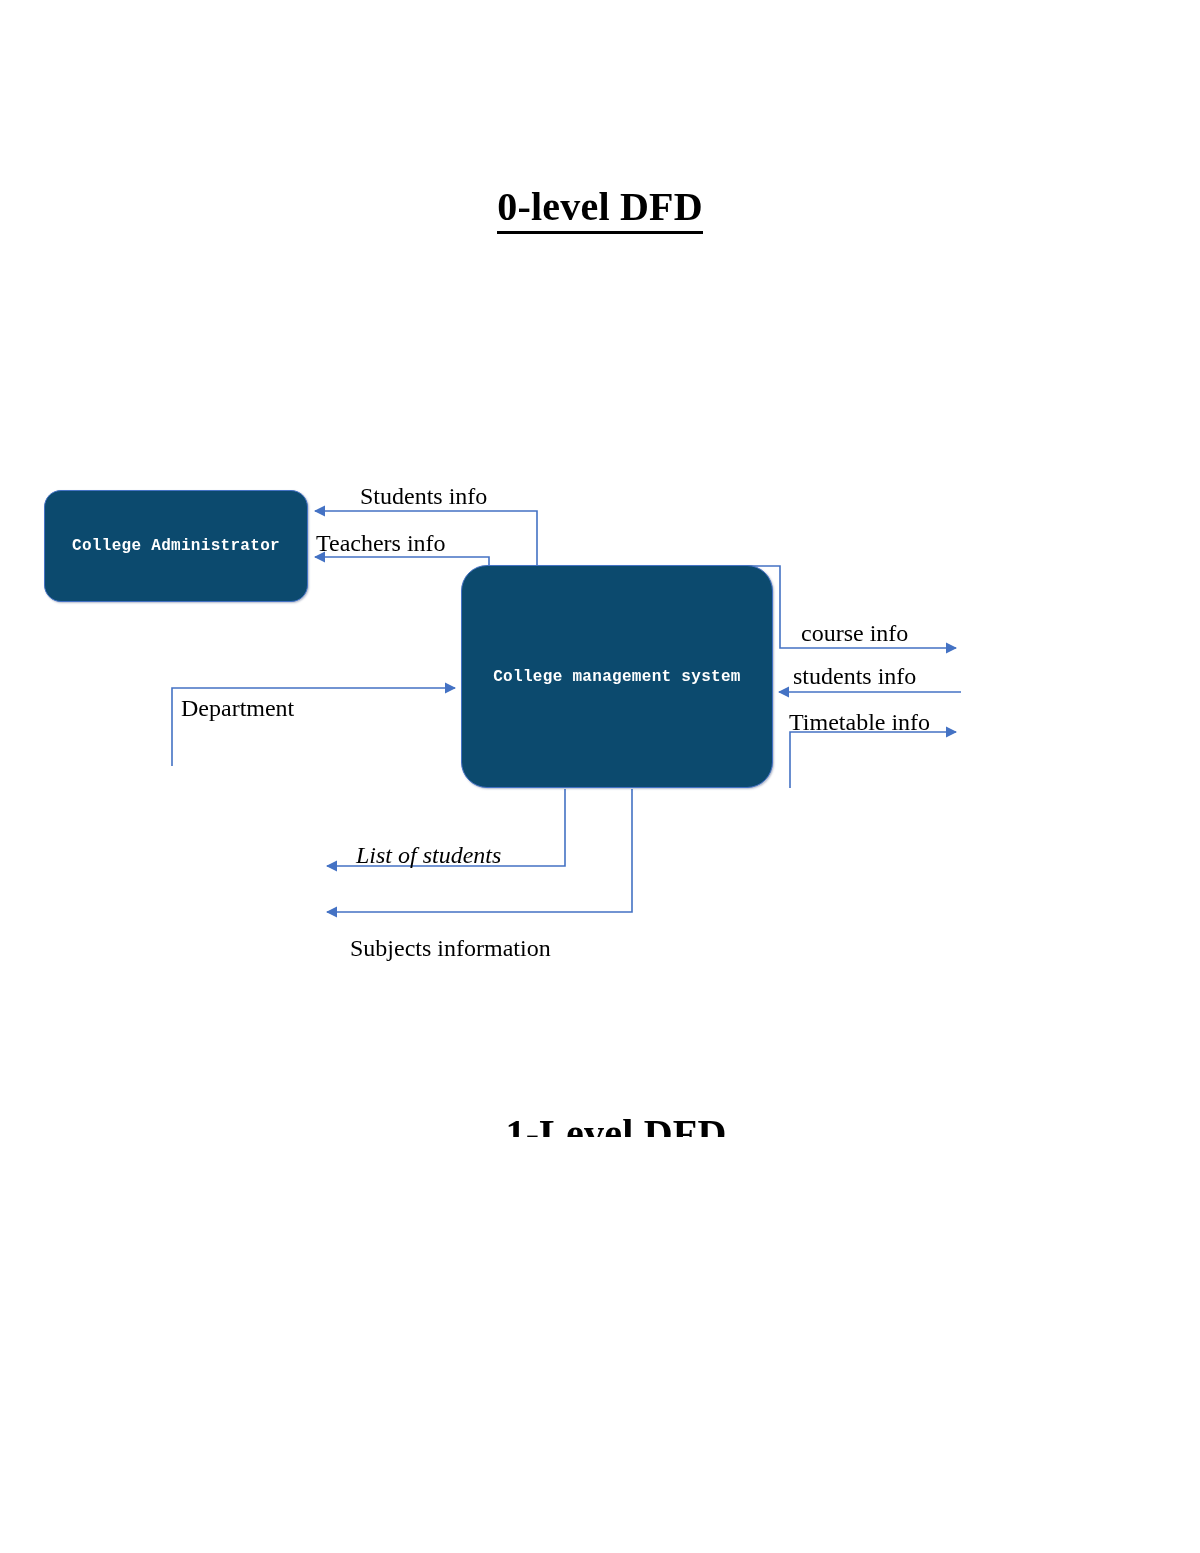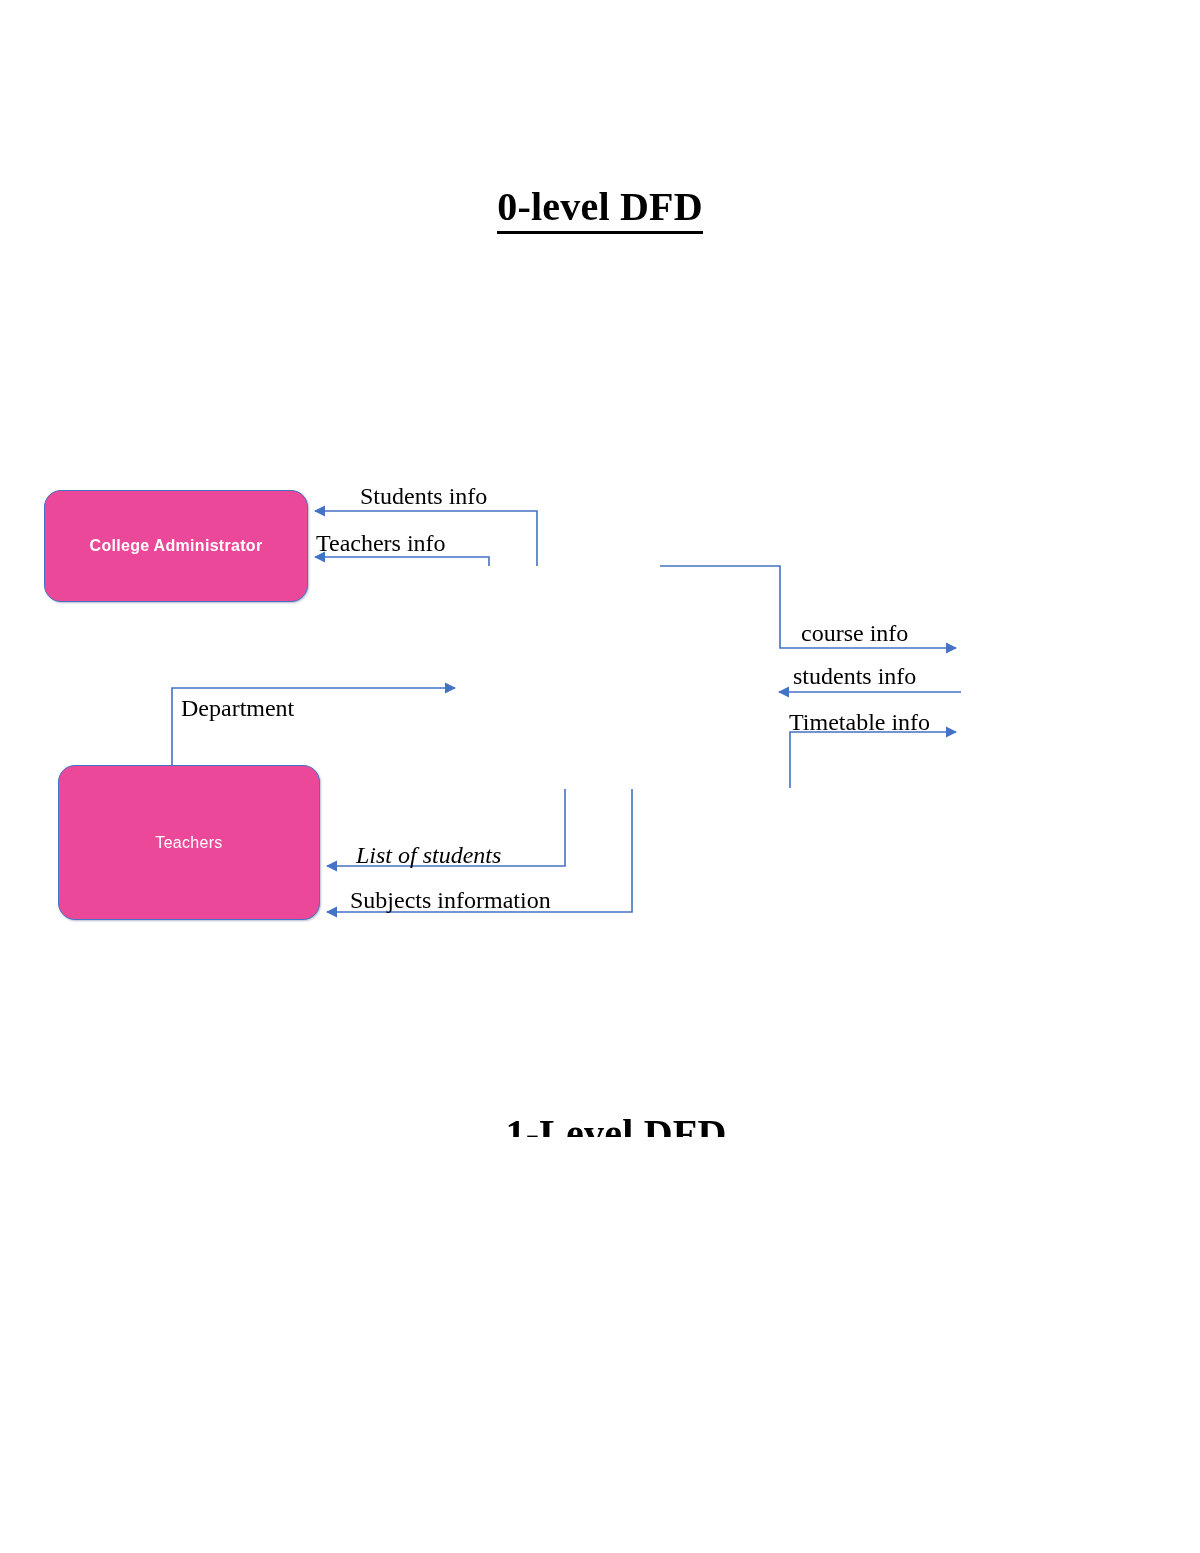--- a/index.html
+++ b/index.html
@@ -54,27 +54,27 @@
     top: 0;
     width: 1200px;
     height: 1553px;
     overflow: visible;
   }
 
   
   .node {
     position: absolute;
     box-sizing: border-box;
-    background: #ec4899;
+    background: #0c4a6e;
     border: 1px solid #4472C4;
     display: flex;
     align-items: center;
     justify-content: center;
     color: #ffffff;
-    font-family: Liberation Sans, sans-serif;
+    font-family: Liberation Mono, monospace;
     font-size: 16px;
     font-weight: 600;
     letter-spacing: 0.3px;
     text-align: center;
     box-shadow: 1px 1px 2px rgba(40, 60, 110, 0.35);
   }
   #node-admin {
     left: 44px;  top: 490px;  width: 264px; height: 112px;
     border-radius: 17px;
   }
@@ -103,21 +103,21 @@
     background: transparent;
     line-height: 1;
   }
   #lbl-students-info   { left: 360px; top: 484px; }
   #lbl-teachers-info   { left: 316px; top: 531px; }
   #lbl-department      { left: 181px; top: 696px; }
   #lbl-course-info     { left: 801px; top: 621px; }
   #lbl-students-info-2 { left: 793px; top: 664px; }
   #lbl-timetable-info  { left: 789px; top: 710px; }
   #lbl-list-students   { left: 356px; top: 843px; font-style: italic; }
-  #lbl-subjects-info   { left: 350px; top: 888px; }
+  #lbl-subjects-info   { left: 350px; top: 936px; }
 </style>
 </head>
 <body>
 
 <div id="page">
 
   <div class="dfd-title" id="title-zero"><span class="u">0-level DFD</span></div>
 
   <div id="diagram">
     <svg viewBox="0 0 1200 1553">
@@ -144,25 +144,25 @@
         <path d="M 565 789 L 565 866 L 327 866" marker-end="url(#arrow-l)"></path>
 
         <path d="M 632 789 L 632 912 L 327 912" marker-end="url(#arrow-l)"></path>
       </g>
     </svg>
 
     <div class="node" id="node-admin">
       <span>College Administrator</span>
     </div>
 
+    <div class="node" id="node-system">
+      <span>College management system</span>
+    </div>
 
 
-    <div class="node" id="node-teachers">
-      <span>Teachers</span>
-    </div>
 
     <div class="flow-label" id="lbl-students-info">Students info</div>
     <div class="flow-label" id="lbl-teachers-info">Teachers info</div>
     <div class="flow-label" id="lbl-department">Department</div>
     <div class="flow-label" id="lbl-course-info">course info</div>
     <div class="flow-label" id="lbl-students-info-2">students info</div>
     <div class="flow-label" id="lbl-timetable-info">Timetable info</div>
     <div class="flow-label" id="lbl-list-students">List of students</div>
     <div class="flow-label" id="lbl-subjects-info">Subjects information</div>
   </div>

